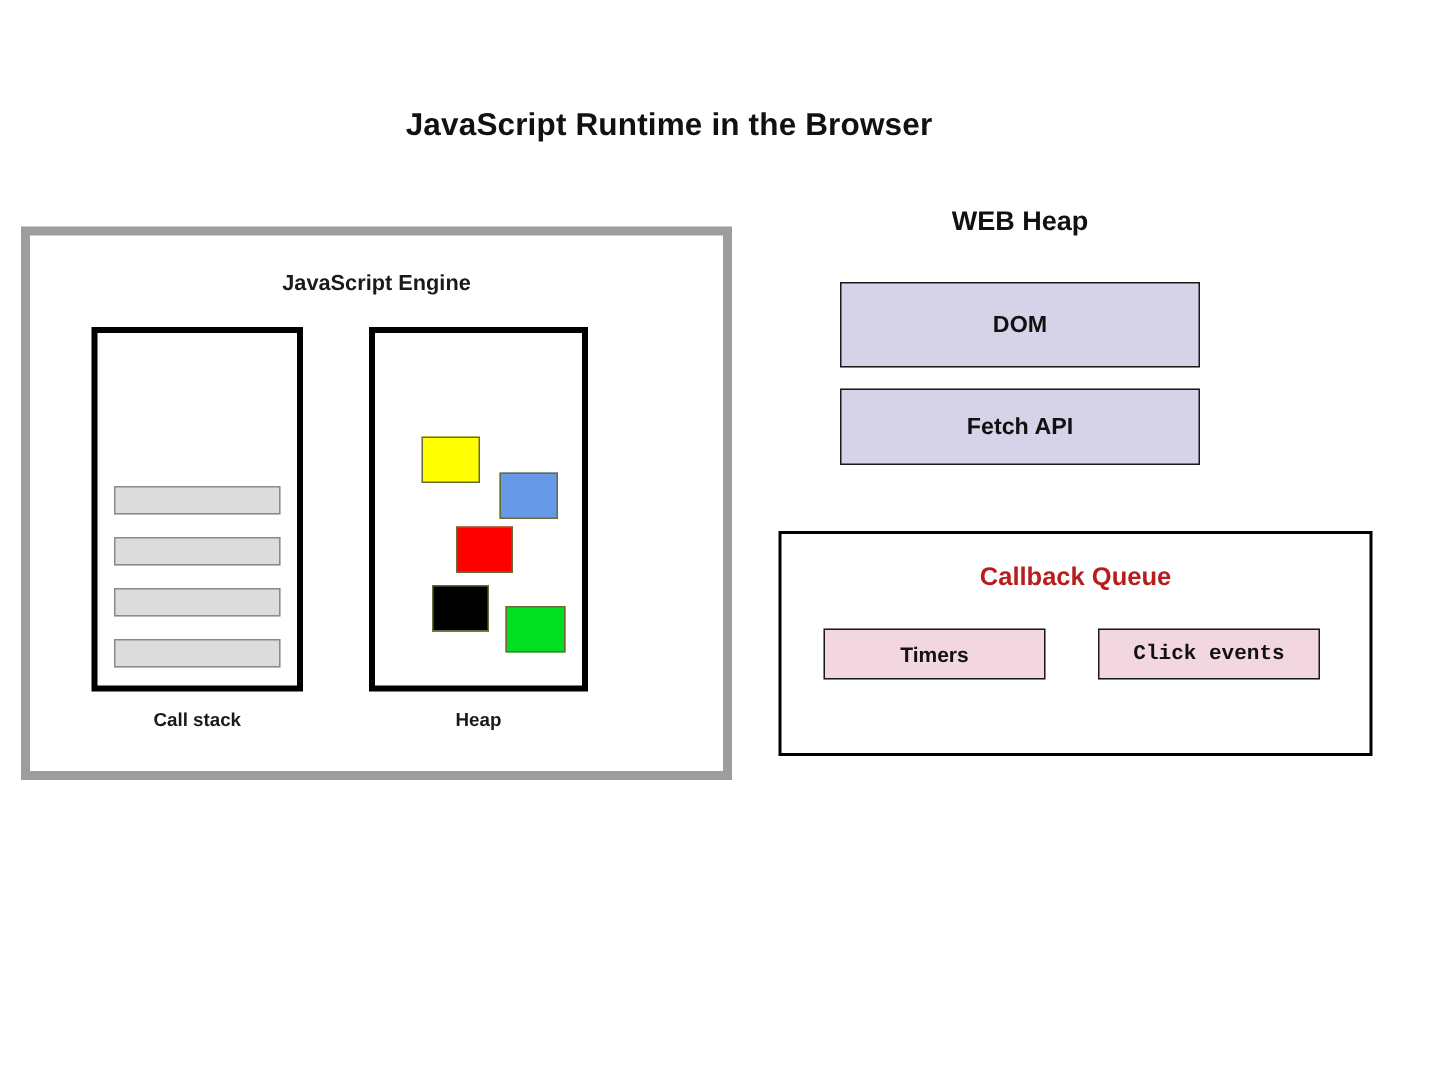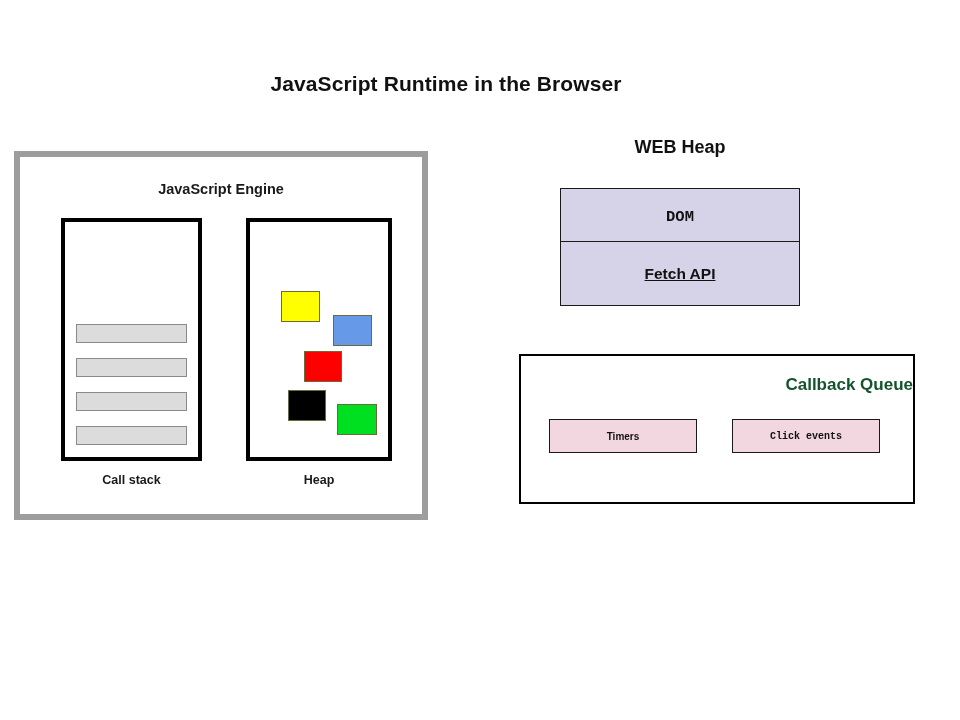--- a/index.html
+++ b/index.html
@@ -28,21 +28,21 @@
     letter-spacing: 0.1px;
     color: #111111;
     margin-left: 15px;
   }
 
   
   #js-engine-frame {
     position: absolute;
     left: 14px;
     top: 151px;
-    width: 414px;
+    width: 474px;
     height: 369px;
     box-sizing: border-box;
     border: 6px solid #9d9d9d;
     background: #ffffff;
   }
   #js-engine-title {
     position: absolute;
     left: 0;
     top: 24px;
     width: 100%;
@@ -118,53 +118,53 @@
     box-sizing: border-box;
     border: 1.5px solid #1a1a1a;
     display: flex;
     align-items: center;
     justify-content: center;
     font-size: 15.5px;
     font-weight: bold;
     color: #111111;
   }
   #api-box-dom   { top: 188px; height: 57px; }
-  #api-box-fetch { top: 241px; height: 65px; text-decoration: underline; }
+  #api-box-fetch { top: 259px; height: 51px; }
 
   
   #callback-queue-panel {
     position: absolute;
     left: 519px;
     top: 354px;
     width: 396px;
     height: 150px;
     box-sizing: border-box;
     border: 2px solid #000000;
     background: #ffffff;
   }
   #callback-queue-title {
     position: absolute;
     left: 0;
     top: 19px;
     width: 100%;
-    text-align: right;
+    text-align: center;
     font-size: 17px;
     font-weight: bold;
-    color: #14532d;
+    color: #b91c1c;
   }
   .queue-item {
     position: absolute;
     top: 63px;
     height: 34px;
     box-sizing: border-box;
     border: 1.5px solid #1a1a1a;
     display: flex;
     align-items: center;
     justify-content: center;
-    font-size: 10px;
+    font-size: 14px;
     font-weight: bold;
     color: #111111;
   }
   #queue-item-timers       { left: 28px;  width: 148px; }
   #queue-item-click-events { left: 211px; width: 148px; }
 </style>
 </head>
 <body>
 
 <div id="diagram-title">JavaScript Runtime in the Browser</div>
@@ -192,21 +192,21 @@
       <div class="heap-block" style="background: rgb(255, 0, 0); left: 54px; top: 129px; width: 38px; height: 31px;"></div>
       <div class="heap-block" style="background: rgb(0, 0, 0); left: 38px; top: 168px; width: 38px; height: 31px;"></div>
       <div class="heap-block" style="background: rgb(0, 224, 32); left: 87px; top: 182px; width: 40px; height: 31px;"></div>
     </div>
     <div class="engine-caption">Heap</div>
   </div>
 </div>
 
 <div id="web-apis-title">WEB Heap</div>
 
-<div id="api-box-dom" class="api-box" style="background: rgb(214, 210, 232); font-family: Liberation Mono, monospace;">DOM</div>
+<div id="api-box-dom" class="api-box" style="background: rgb(214, 210, 232);">DOM</div>
 
 <div id="api-box-fetch" class="api-box" style="background: rgb(214, 210, 232);">Fetch API</div>
 
 <div id="callback-queue-panel">
   <div id="callback-queue-title">Callback Queue</div>
 
   <div id="queue-item-timers" class="queue-item" style="background: rgb(242, 214, 224);">Timers</div>
 
   <div id="queue-item-click-events" class="queue-item" style="background: rgb(242, 214, 224); font-family: Liberation Mono, monospace;">Click events</div>
 </div>

